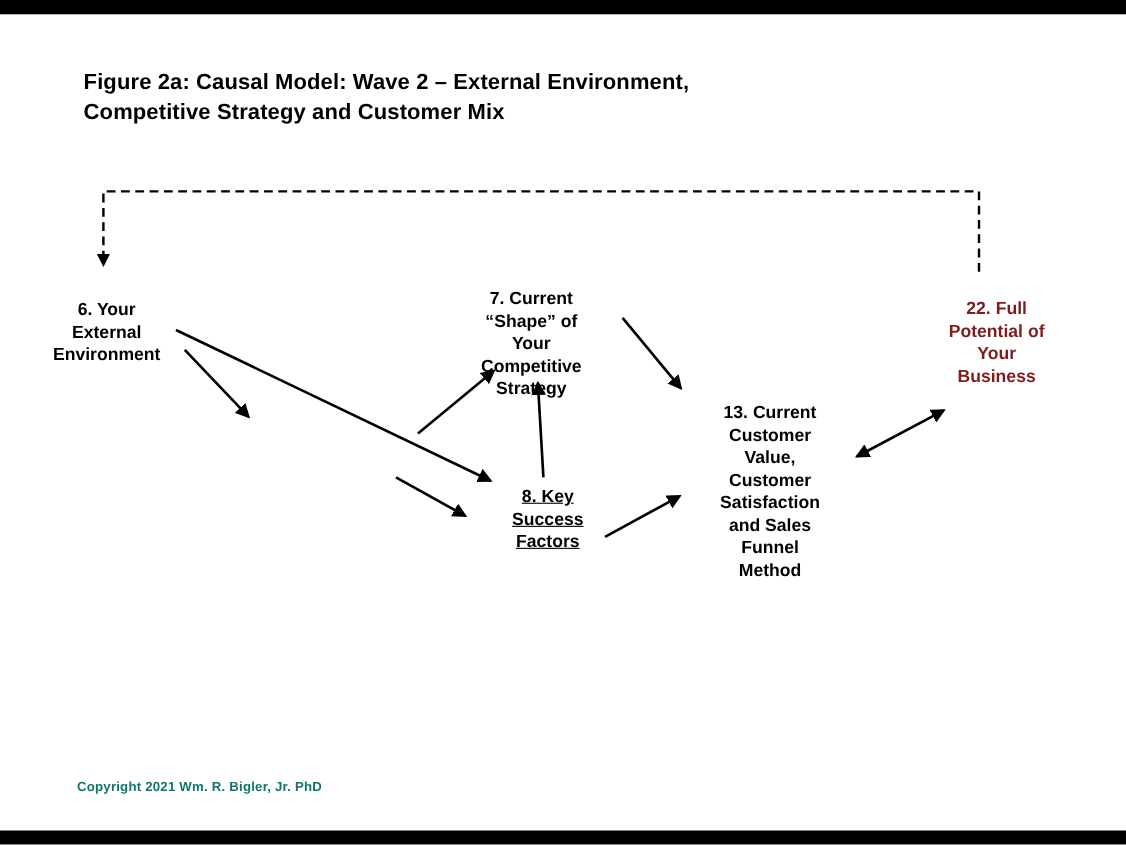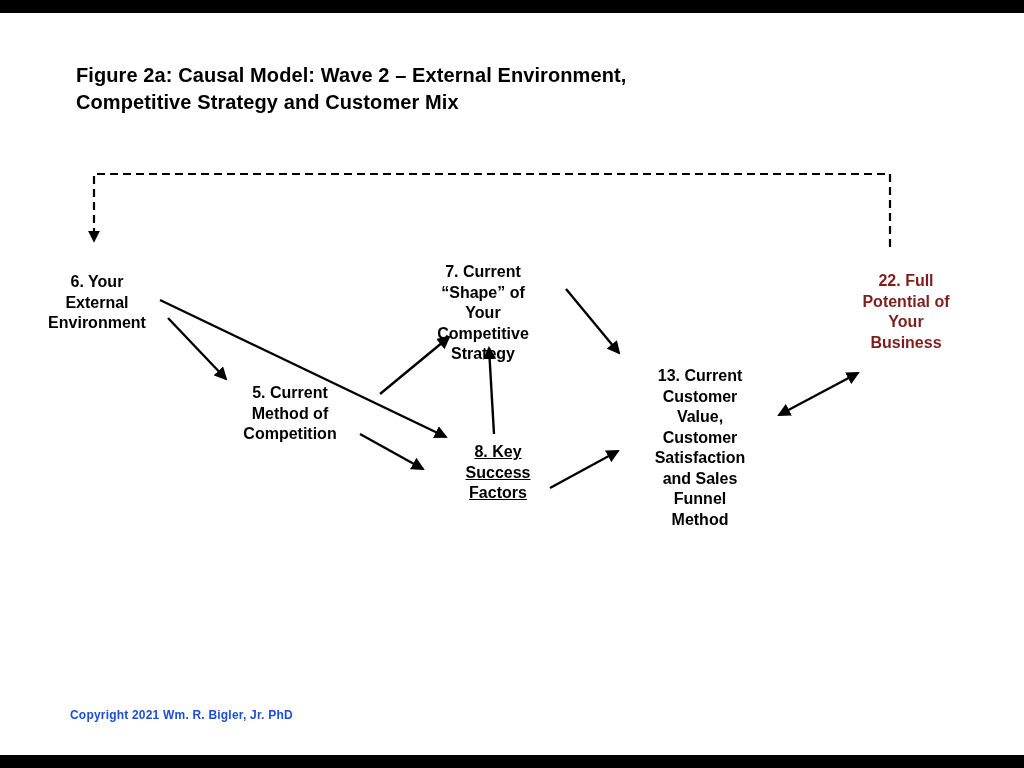--- a/index.html
+++ b/index.html
@@ -53,21 +53,21 @@
   #node-8  { left: 418px; top: 442px; width: 160px; text-decoration: underline; }
   #node-13 { left: 620px; top: 366px; width: 160px; text-align: center; }
   #node-22 { left: 826px; top: 271px; width: 160px; color: #7f1d1d; }
 
   .copyright {
     position: absolute;
     left: 70px;
     top: 708px;
     font-size: 12px;
     font-weight: bold;
-    color: #1d4ed8;
+    color: #0f766e;
     letter-spacing: 0.2px;
   }
 
   #arrows-layer {
     position: absolute;
     left: 0;
     top: 0;
     z-index: 1;
   }
 </style>
@@ -97,23 +97,20 @@
     <line x1="360" y1="434" x2="423" y2="469" stroke="#000000" stroke-width="2.4" marker-end="url(#ah-end)"></line>
     <line x1="494" y1="434" x2="489" y2="348" stroke="#000000" stroke-width="2.4" marker-end="url(#ah-end)"></line>
     <line x1="566" y1="289" x2="619" y2="353" stroke="#000000" stroke-width="2.4" marker-end="url(#ah-end)"></line>
     <line x1="550" y1="488" x2="618" y2="451" stroke="#000000" stroke-width="2.4" marker-end="url(#ah-end)"></line>
     <line x1="779" y1="415" x2="858" y2="373" stroke="#000000" stroke-width="2.4" marker-start="url(#ah-end)" marker-end="url(#ah-end)"></line>
   </svg>
 
   <div class="node" id="node-4">6. Your
 External
 Environment</div>
-  <div class="node" id="node-5">5. Current
-Method of
-Competition</div>
   <div class="node" id="node-7">7. Current
 “Shape” of
 Your
 Competitive
 Strategy</div>
   <div class="node" id="node-8">8. Key
 Success
 Factors</div>
   <div class="node" id="node-13">13. Current
 Customer

